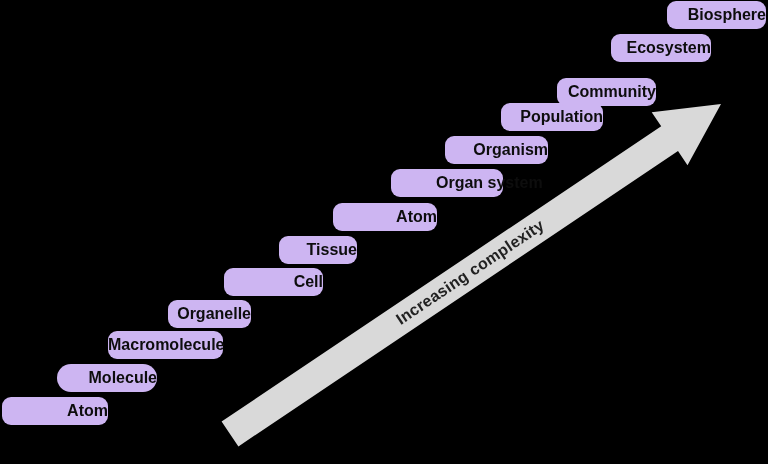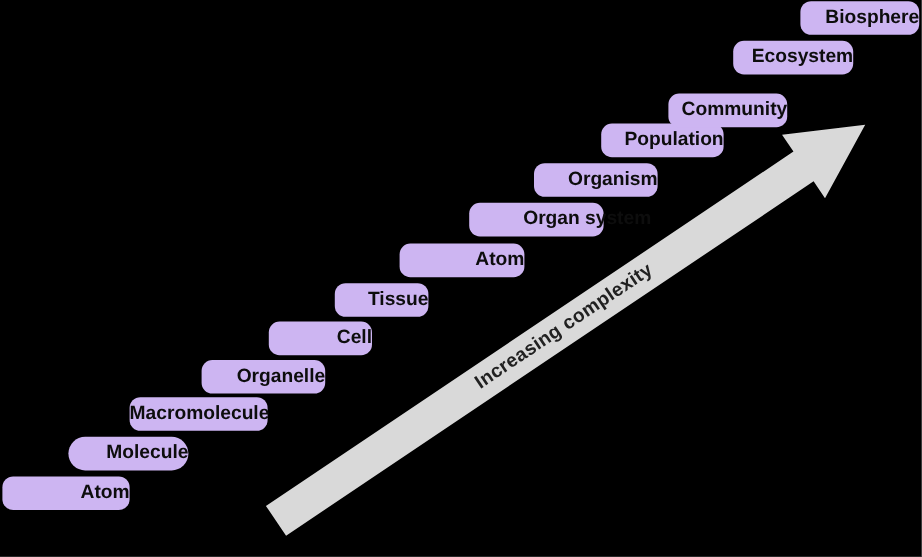--- a/index.html
+++ b/index.html
@@ -54,22 +54,22 @@
 
   <svg class="arrow-svg" viewBox="0 0 768 464" xmlns="http://www.w3.org/2000/svg">
     <polygon points="238.4,446.4 678.0,151.1 687.5,165.2 721,104 651.7,112.2 661.2,126.3 221.6,421.6" fill="#d9d9d9"></polygon>
     <text class="arrow-label-text" x="470" y="272" text-anchor="middle" dominant-baseline="central" transform="rotate(-33.9 470 272)" fill="#212121">Increasing complexity</text>
   </svg>
 
   <div id="levels">
       <div class="level-box" style="left: 2px; top: 397px; width: 106px;">Atom</div>
       <div class="level-box" style="left: 57px; top: 364px; width: 100px; border-radius: 14px;">Molecule</div>
       <div class="level-box" style="left: 108px; top: 331px; width: 115px;">Macromolecule</div>
-      <div class="level-box" style="left: 168px; top: 300px; width: 103px;">Organelle</div>
-      <div class="level-box" style="left: 224px; top: 268px; width: 86px;">Cell</div>
+      <div class="level-box" style="left: 168px; top: 300px; width: 83px;">Organelle</div>
+      <div class="level-box" style="left: 224px; top: 268px; width: 99px;">Cell</div>
       <div class="level-box" style="left: 279px; top: 236px; width: 78px;">Tissue</div>
       <div class="level-box" style="left: 333px; top: 203px; width: 104px;">Atom</div>
       <div class="level-box" style="left: 391px; top: 169px; width: 112px; padding-left: 45px;">Organ system</div>
       <div class="level-box" style="left: 445px; top: 136px; width: 103px;">Organism</div>
       <div class="level-box" style="left: 501px; top: 103px; width: 102px;">Population</div>
       <div class="level-box" style="left: 557px; top: 78px; width: 99px;">Community</div>
       <div class="level-box" style="left: 611px; top: 34px; width: 100px;">Ecosystem</div>
       <div class="level-box" style="left: 667px; top: 1px; width: 99px;">Biosphere</div>
     </div>
 

